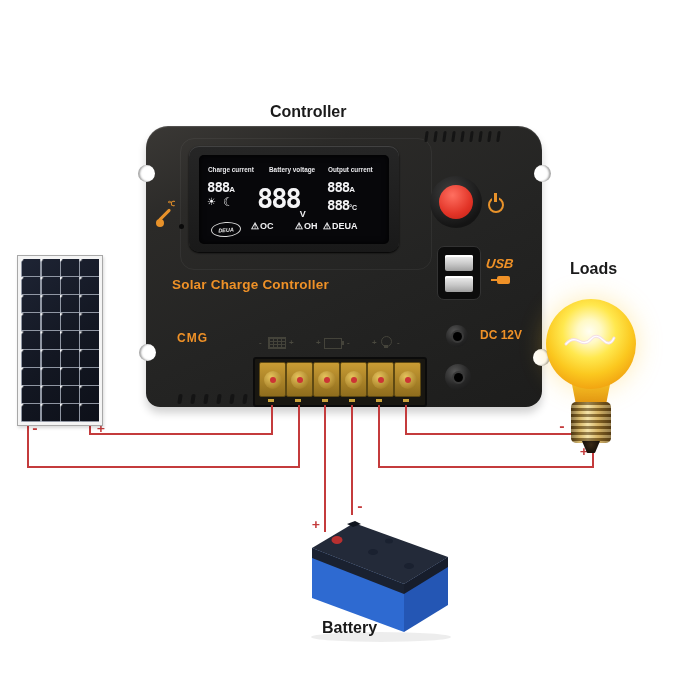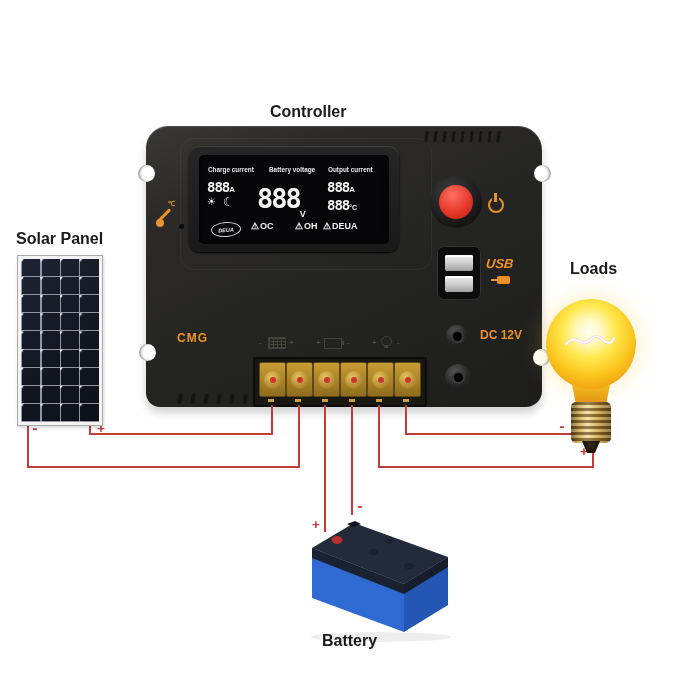--- a/index.html
+++ b/index.html
@@ -113,23 +113,22 @@
     clip-path:polygon(0 0,100% 0,72% 100%,28% 100%);border-radius:0 0 6px 6px;}
   
   #battery-svg{position:absolute;left:303px;top:514px;}
 </style>
 </head>
 <body>
 
 <div id="stage">
 
   <div class="abs mono big-label" style="left:270px;top:103px;">Controller</div>
-  <div class="abs mono big-label" style="left:16px;top:230px;">Solar Panel</div>
   <div class="abs mono big-label" style="left:570px;top:260px;">Loads</div>
-  <div class="abs mono big-label" style="left:322px;top:632px;">Battery</div>
+  <div class="abs mono big-label" style="left:322px;top:619px;">Battery</div>
 
   <div id="device">
     <div class="plateau"></div>
   </div>
 
   <div class="notch" style="left:138px;top:165px;"></div>
   <div class="notch" style="left:139px;top:344px;"></div>
   <div class="notch" style="left:534px;top:165px;box-shadow:inset -2px 0 2px rgba(0,0,0,.35);"></div>
   <div class="notch" style="left:533px;top:349px;box-shadow:inset -2px 0 2px rgba(0,0,0,.35);"></div>
 
@@ -188,20 +187,21 @@
   <div class="pwr-glyph"></div>
   <div class="pwr-bar"></div>
 
   <div id="usb-port">
     <div class="usb-slot"></div>
     <div class="usb-slot"></div>
   </div>
   <div id="usb-logo">USB</div>
   <div id="usb-plug"></div>
 
+  <div id="brandline">Solar Charge Controller</div>
   <div id="brand">CMG</div>
 
   <div class="etch" style="left:259px;top:339px;">-</div>
   <div class="etch-solar" style="left:268px;top:337px;"></div>
   <div class="etch" style="left:289px;top:339px;">+</div>
   <div class="etch" style="left:316px;top:339px;">+</div>
   <div class="etch-batt" style="left:324px;top:338px;"></div>
   <div class="etch" style="left:347px;top:339px;">-</div>
   <div class="etch" style="left:372px;top:339px;">+</div>
   <div class="etch-bulb" style="left:381px;top:336px;"></div>

